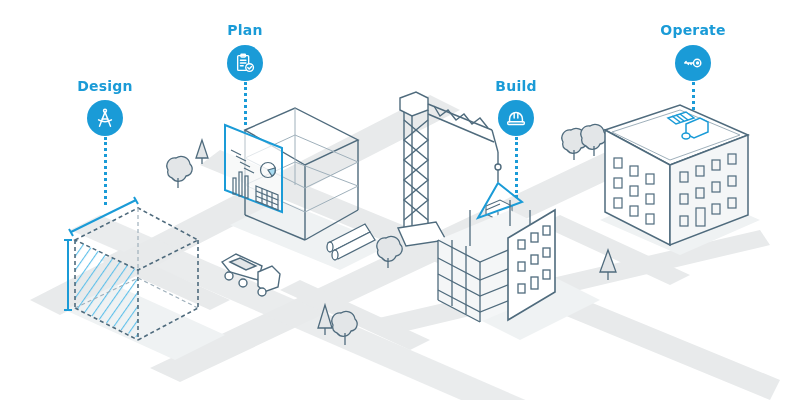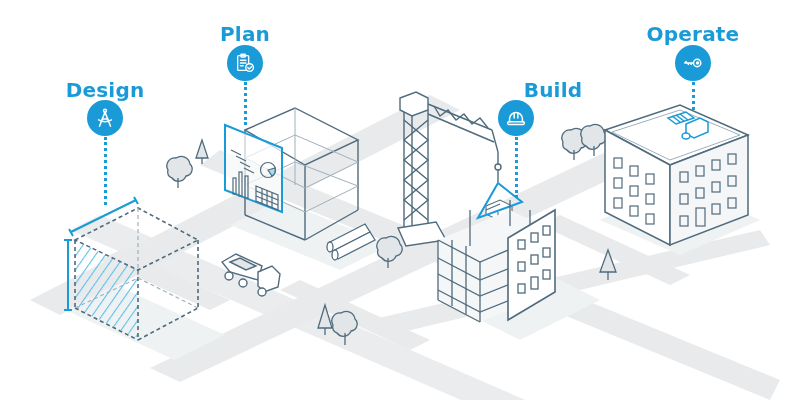--- a/index.html
+++ b/index.html
@@ -1,20 +1,20 @@
 <!DOCTYPE html>
 <html><head>
 <meta charset="utf-8">
 <style>
   html, body { margin: 0; padding: 0; background: #ffffff; }
   body { width: 800px; height: 400px; overflow: hidden; position: relative; font-family: "Liberation Sans", sans-serif; }
   #scene { position: absolute; left: 0; top: 0; width: 800px; height: 400px; }
   .stage-label {
     position: absolute; font-family: "DejaVu Sans", sans-serif; font-weight: bold;
-    font-size: 20px; color: #1a9bd7; letter-spacing: 0.2px; white-space: nowrap;
+    font-size: 14px; color: #1a9bd7; letter-spacing: 0.2px; white-space: nowrap;
     transform: translateX(-50%);
   }
   .stage-badge {
     position: absolute; width: 36px; height: 36px; border-radius: 50%;
     background: #1a9bd7; transform: translateX(-50%);
     display: flex; align-items: center; justify-content: center;
   }
   .stage-badge svg { width: 22px; height: 22px; }
   .stage-line {
     position: absolute; width: 0; border-left: 3px dotted #1a9bd7;
@@ -290,21 +290,21 @@
           <line x1="7" y1="12" x2="13" y2="12"></line>
           <line x1="7" y1="15" x2="10" y2="15"></line>
         <circle cx="17" cy="17" r="4.2" fill="#1a9bd7"></circle>
           <polyline points="15,17 16.6,18.6 19.2,15.8"></polyline>
       </svg>
     </div>
     <div class="stage-line" style="left:245px;top:82px;height:43px;"></div>
   </div>
 
   <div>
-    <div class="stage-label" style="left:516px;top:78px;margin-left:37px;">Build</div>
+    <div class="stage-label" style="left:516px;top:78px;">Build</div>
     <div class="stage-badge" style="left:516px;top:100px;">
       <svg viewBox="0 0 24 24" fill="none" stroke="#ffffff" stroke-width="1.6" stroke-linecap="round" stroke-linejoin="round">
         <path d="M5 16 V13 A7 7 0 0 1 19 13 V16"></path>
           <rect x="3" y="16" width="18" height="3" rx="1"></rect>
         <line x1="10" y1="7" x2="10" y2="12"></line>
           <line x1="14" y1="7" x2="14" y2="12"></line>
       </svg>
     </div>
     <div class="stage-line" style="left:516px;top:137px;height:61px;"></div>
   </div>

